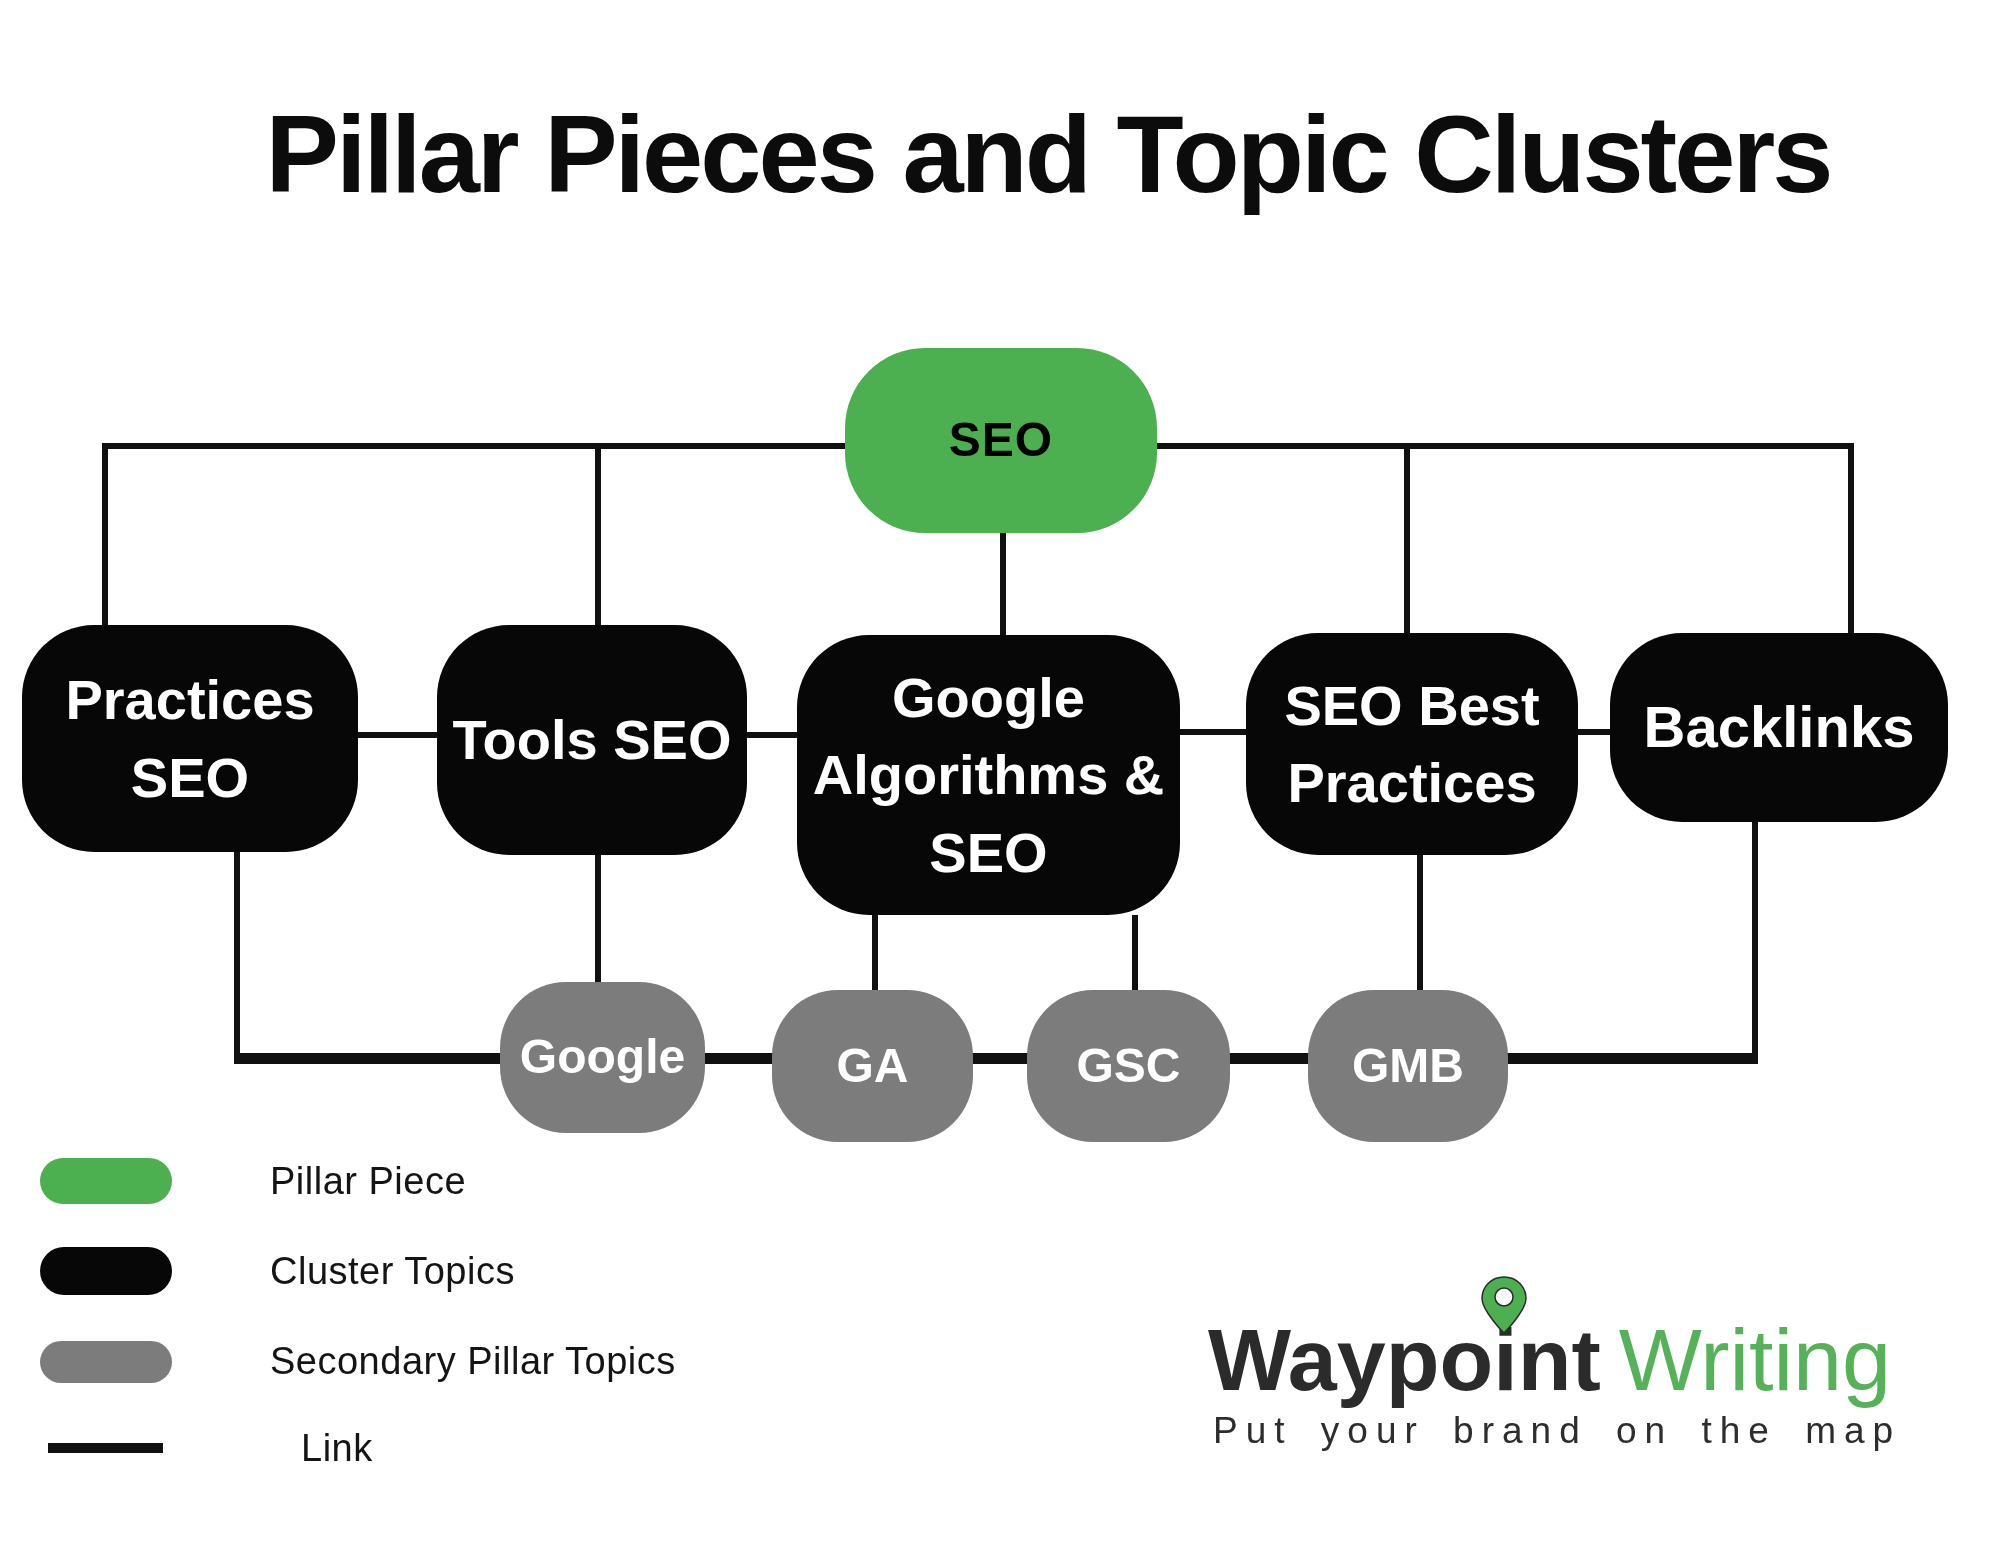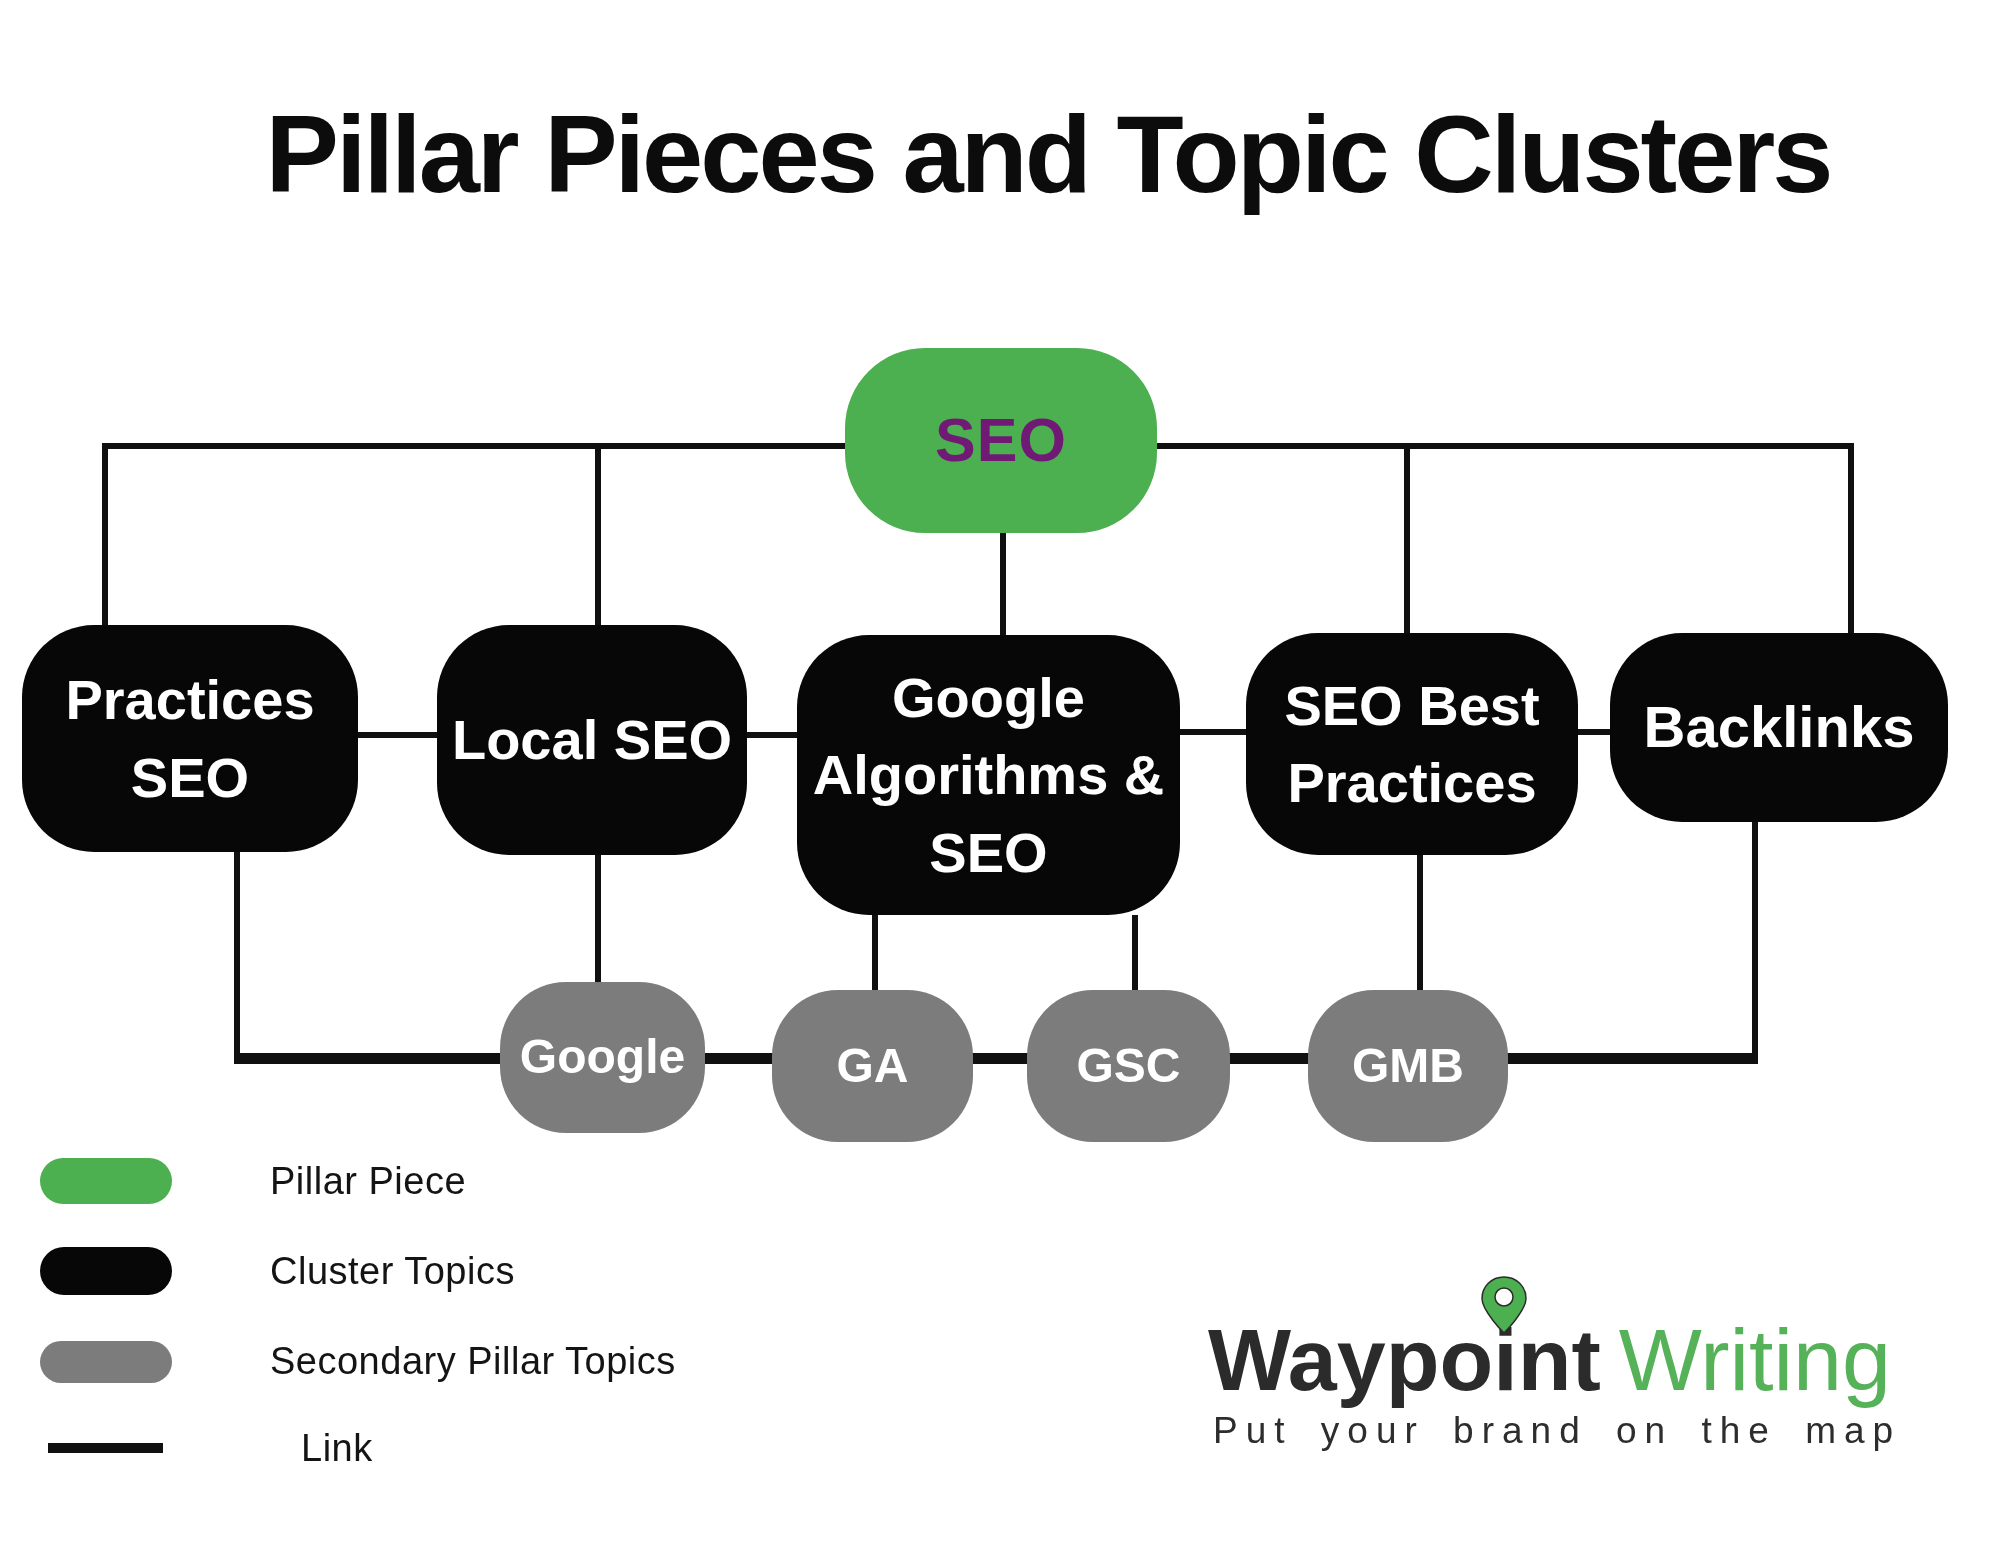--- a/index.html
+++ b/index.html
@@ -19,21 +19,21 @@
     position:absolute;left:0;top:84px;width:2000px;margin:12px;
     text-align:center;font-size:110px;font-weight:800;letter-spacing:-3px;
     color:#0c0c0c;line-height:1.05;padding-left:36px;
   }
   .line{position:absolute;background:var(--line);}
   .node{
     position:absolute;display:flex;align-items:center;justify-content:center;
     text-align:center;font-weight:700;color:#ffffff;background:var(--black);
     border-radius:72px;line-height:1.38;padding:0 14px;box-sizing:border-box;
   }
-  .node.pillar{background:var(--green);color:#701a75;border-radius:80px;font-size:61px;letter-spacing:1px;}
+  .node.pillar{background:var(--green);color:#000000;border-radius:80px;font-size:48px;letter-spacing:1px;}
   .node.cluster{font-size:56px;}
   .node.secondary{background:var(--gray);border-radius:66px;font-size:48px;}
   .legend-row{position:absolute;display:flex;align-items:center;gap:32px;}
   .swatch{width:132px;height:46px;border-radius:24px;flex:0 0 auto;}
   .swatch.pillar{background:var(--green);}
   .swatch.cluster{background:var(--black);height:48px;}
   .swatch.secondary{background:var(--gray);height:42px;}
   .swatch.link{width:115px;height:10px;border-radius:0;background:var(--line);margin-left:8px;}
   .legend-label{margin-left:66px;font-size:38px;font-weight:400;color:#141414;letter-spacing:0.5px;}
   .legend-row.link-row .legend-label{margin-left:106px;}
@@ -70,21 +70,21 @@
   <div class="line" style="left:595px;top:855px;width:6px;height:130px"></div>
   <div class="line" style="left:872px;top:915px;width:6px;height:78px"></div>
   <div class="line" style="left:1132px;top:915px;width:6px;height:78px"></div>
   <div class="line" style="left:1417px;top:855px;width:6px;height:138px"></div>
   <div class="line" style="left:1752px;top:822px;width:6px;height:236px"></div>
   <div class="line" style="left:234px;top:1053px;width:1524px;height:11px"></div>
 
   <div class="node pillar" style="left:845px;top:348px;width:312px;height:185px">SEO</div>
 
   <div class="node cluster" style="left:22px;top:625px;width:336px;height:227px">Practices SEO</div>
-  <div class="node cluster" style="left:437px;top:625px;width:310px;height:230px">Local SEO</div>
+  <div class="node cluster" style="left:437px;top:625px;width:310px;height:230px">Tools SEO</div>
   <div class="node cluster" style="left:797px;top:635px;width:383px;height:280px">Google Algorithms &amp; SEO</div>
   <div class="node cluster" style="left:1246px;top:633px;width:332px;height:222px">SEO Best Practices</div>
   <div class="node cluster" style="left:1610px;top:633px;width:338px;height:189px;font-size:58px">Backlinks</div>
 
   <div class="node secondary" style="left:500px;top:982px;width:205px;height:151px">Google</div>
   <div class="node secondary" style="left:772px;top:990px;width:201px;height:152px">GA</div>
   <div class="node secondary" style="left:1027px;top:990px;width:203px;height:152px">GSC</div>
   <div class="node secondary" style="left:1308px;top:990px;width:200px;height:152px">GMB</div>
 
   <div class="legend-row" style="left:40px;top:1158px">

